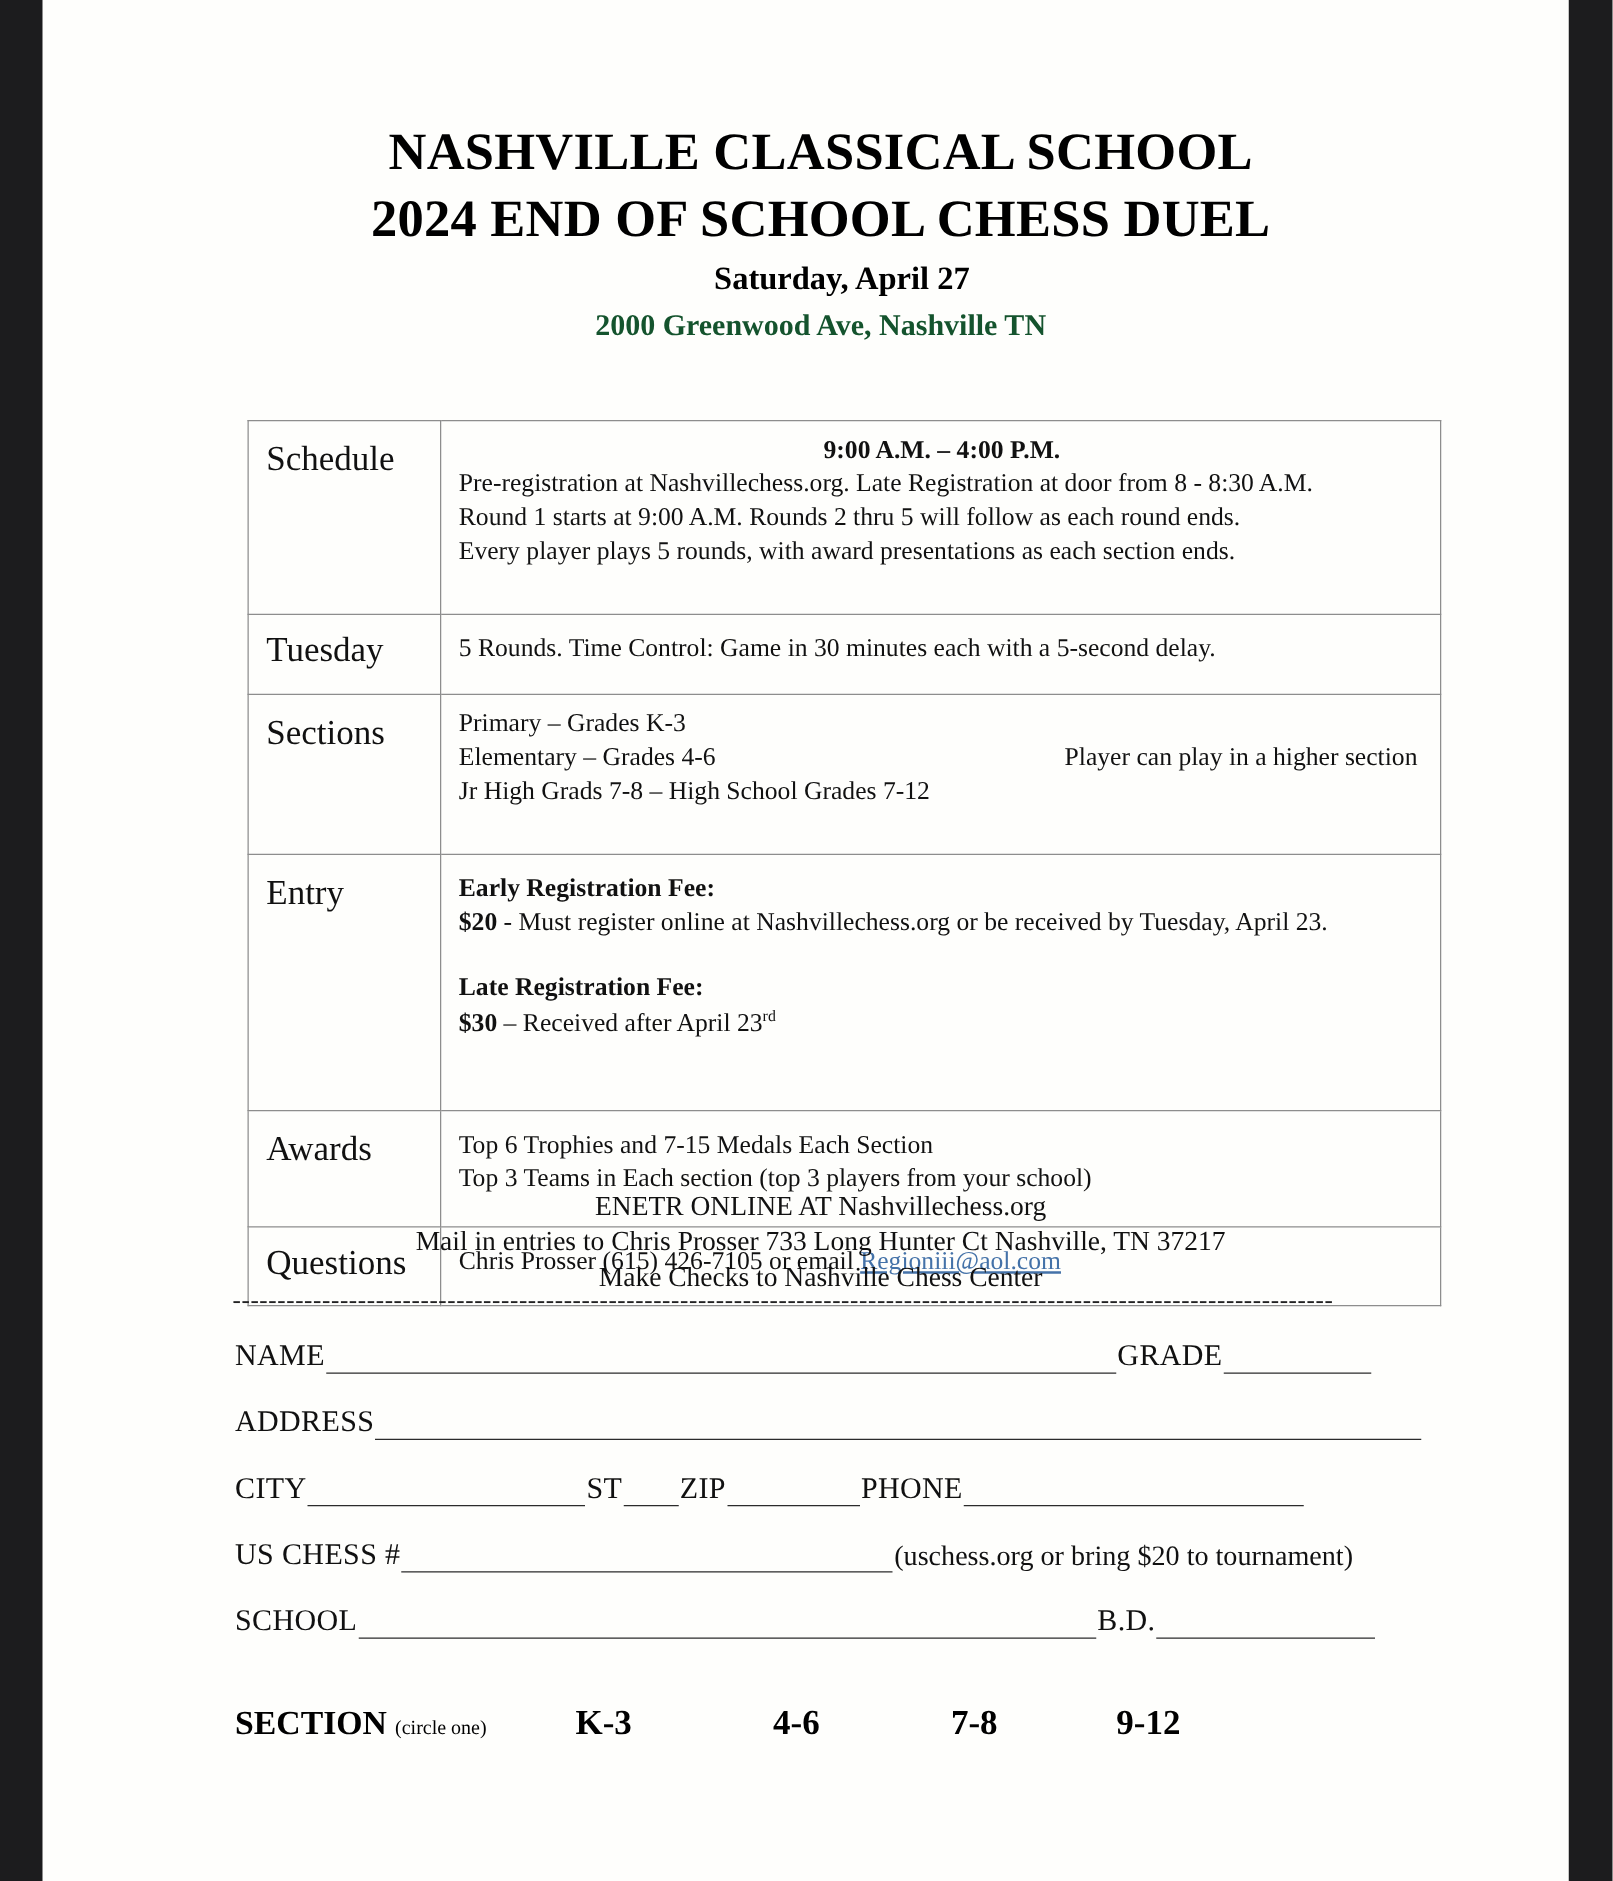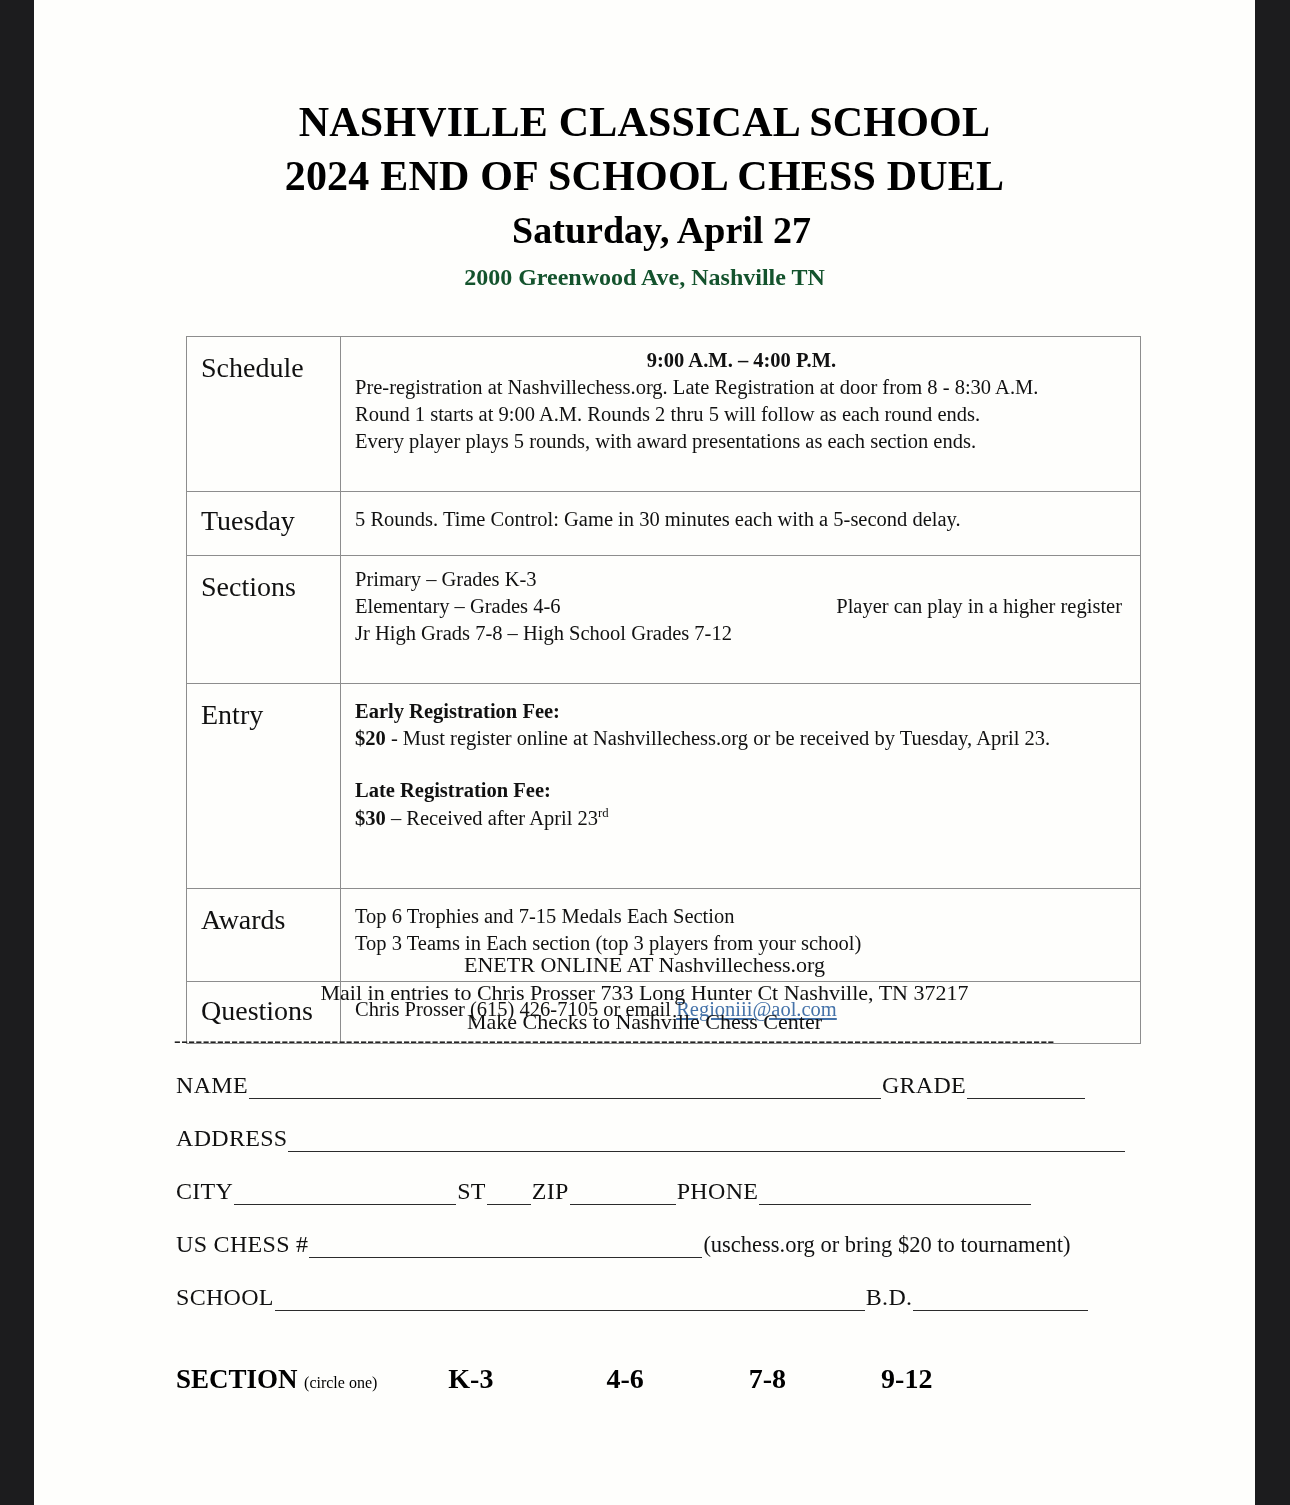--- a/index.html
+++ b/index.html
@@ -17,37 +17,37 @@
     position: absolute;
     left: 34px;
     top: 0;
     width: 1221px;
     height: 1505px;
     background: #fefefc;
     box-sizing: border-box;
   }
   .sheet {
     position: absolute;
-    left: 0; top: 0;
+    left: 12px; top: 0;
     width: 1221px;
     height: 1505px;
   }
 
   
   .header { padding-top: 96px; text-align: center; }
   .title-line {
     font-weight: bold;
     font-size: 42px;
     line-height: 1.28;
     letter-spacing: 0.2px;
     color: #000;
   }
   .title-date {
     font-weight: bold;
-    font-size: 38px;
+    font-size: 26px;
     line-height: 1.3;
     color: #000;
     margin-top: 2px;
     margin-left: 34px;
   }
   .title-addr {
     font-weight: bold;
     font-size: 24px;
     line-height: 1.4;
     color: #14532d;
@@ -202,21 +202,21 @@
             <div>5 Rounds.  Time Control:  Game in 30 minutes each with a 5-second delay.</div>
           </td>
         </tr>
 
         <tr class="row-sections">
           <td class="lbl">Sections</td>
           <td class="val">
             <div>Primary – Grades K-3</div>
             <div class="sections-grid">
               <div class="sections-left">Elementary – Grades 4-6</div>
-              <div class="sections-right">Player can play in a higher register</div>
+              <div class="sections-right">Player can play in a higher section</div>
             </div>
             <div>Jr High Grads 7-8 – High School Grades 7-12</div>
           </td>
         </tr>
 
         <tr class="row-entry">
           <td class="lbl">Entry</td>
           <td class="val">
             <div class="b">Early Registration Fee:</div>
             <div><span class="b">$20</span><span> - Must register online at Nashvillechess.org or be received by Tuesday, April 23.</span></div>

